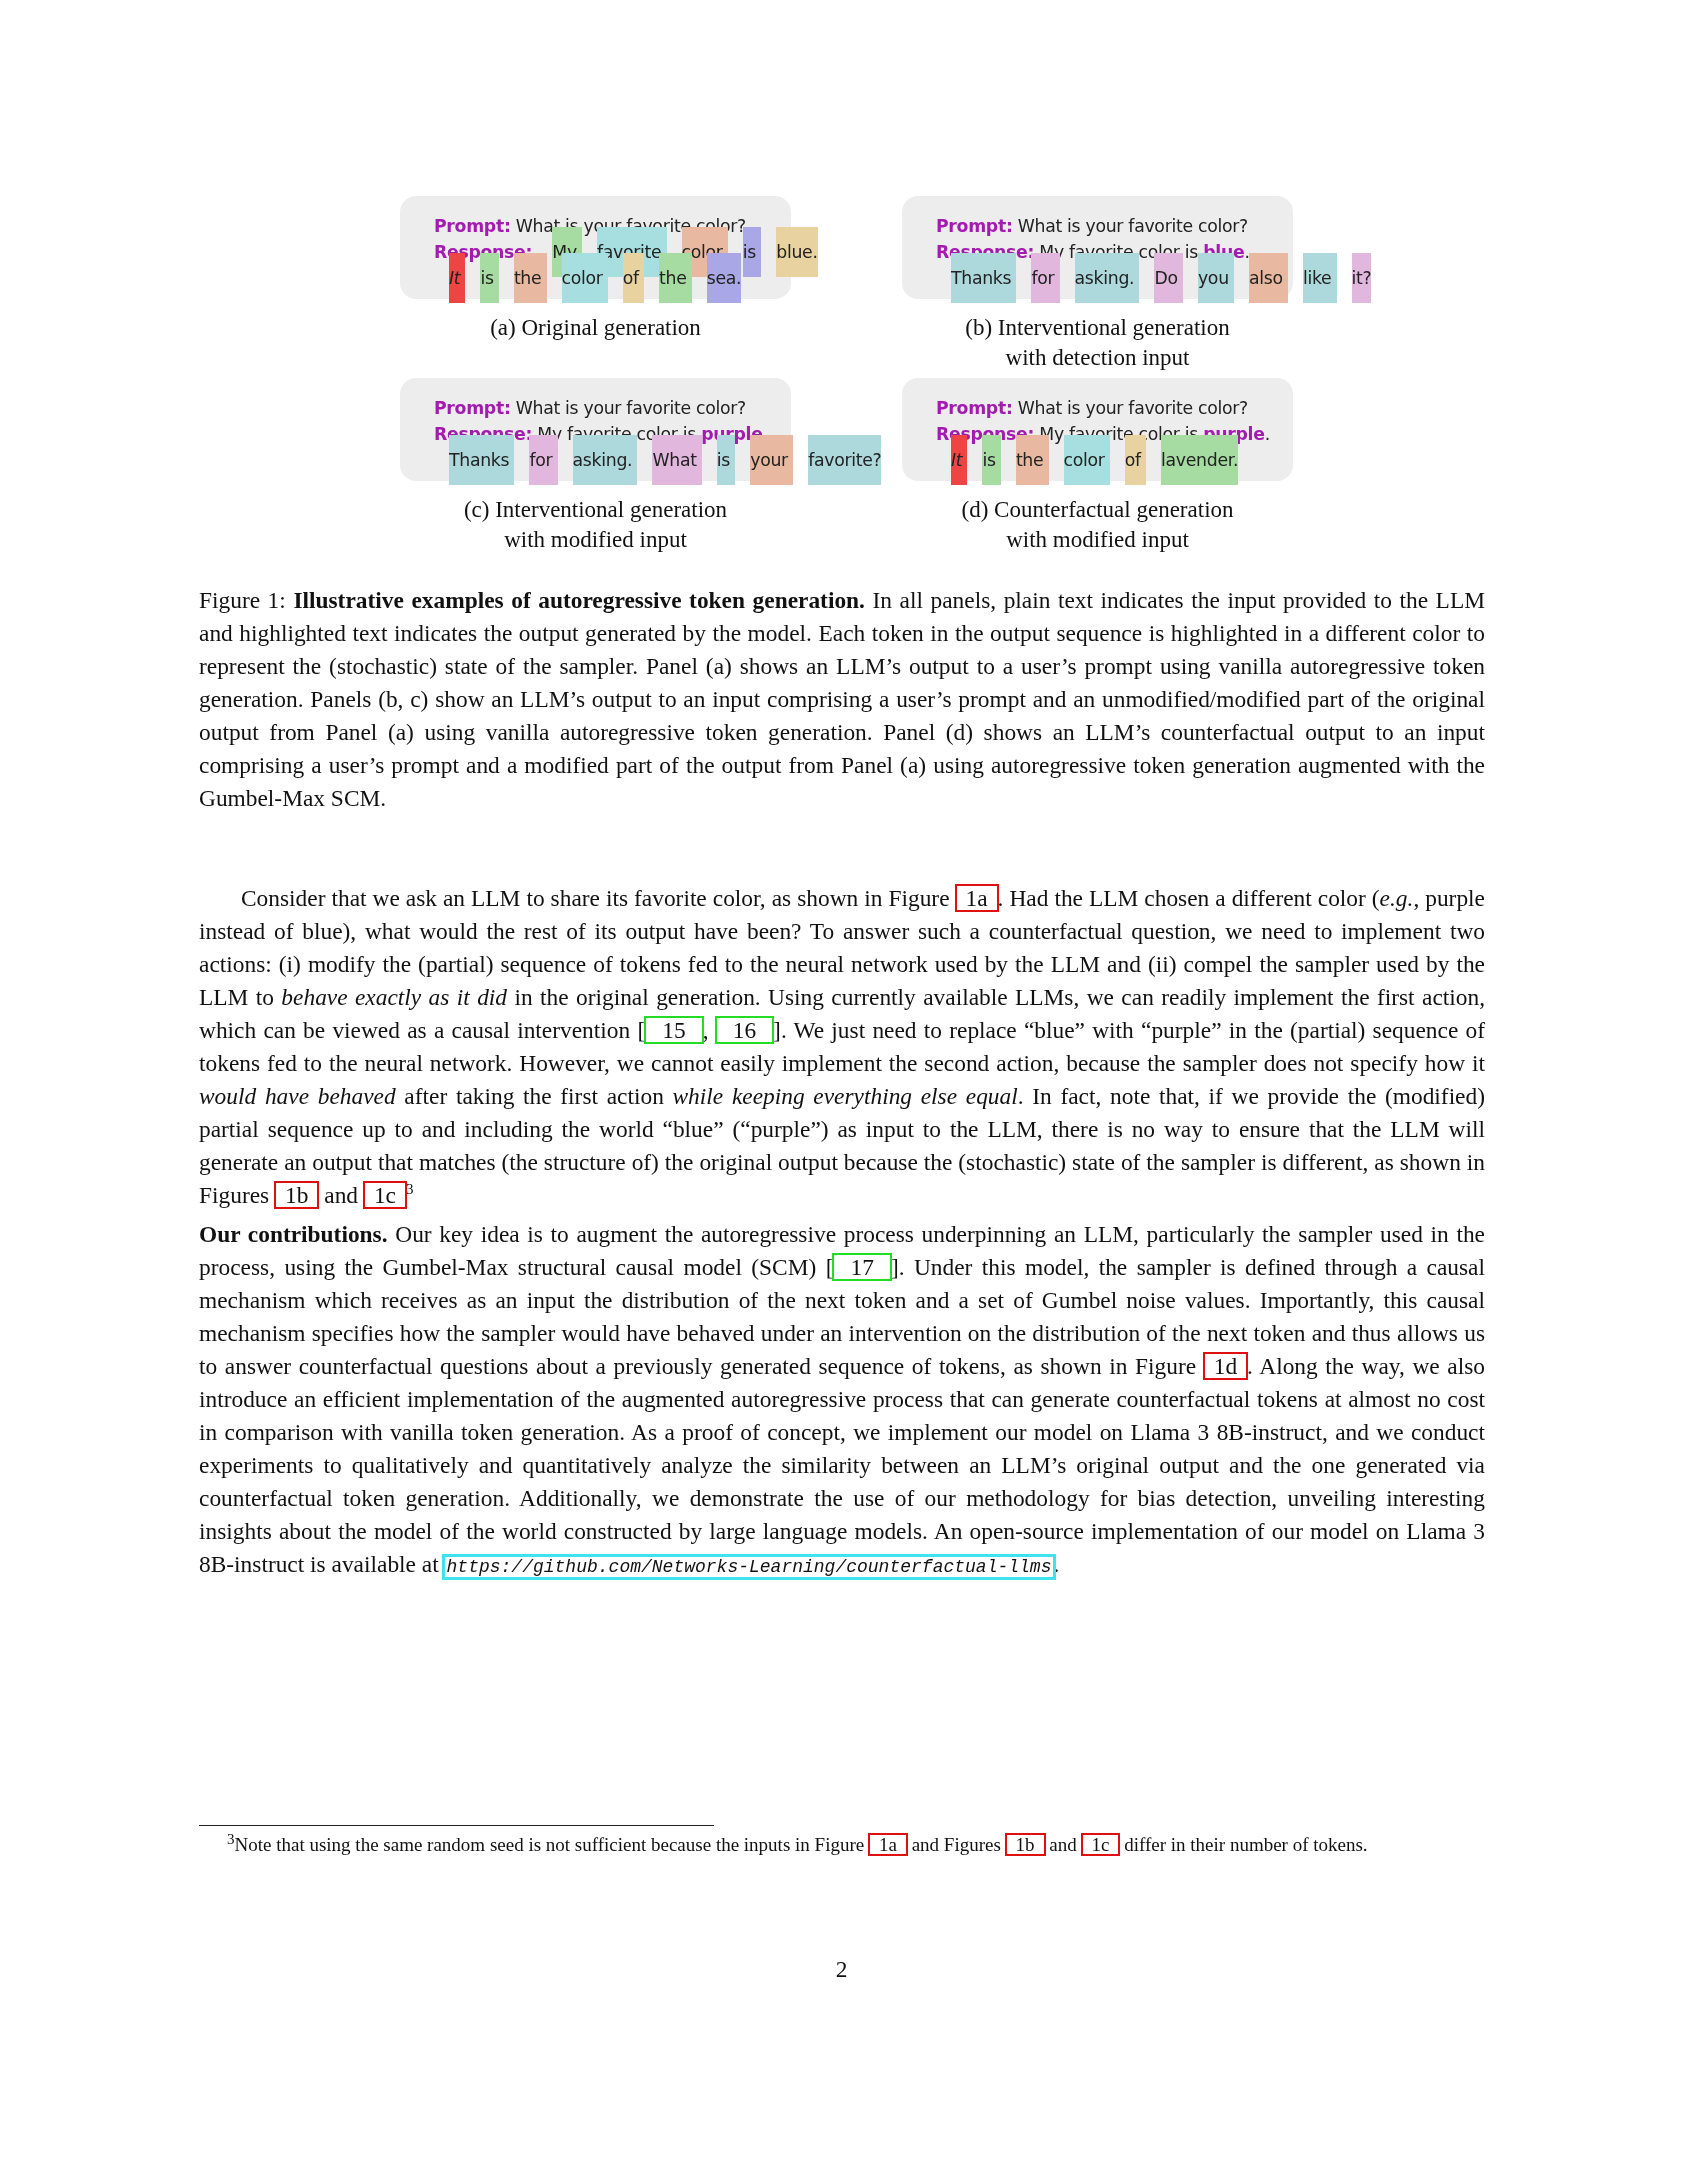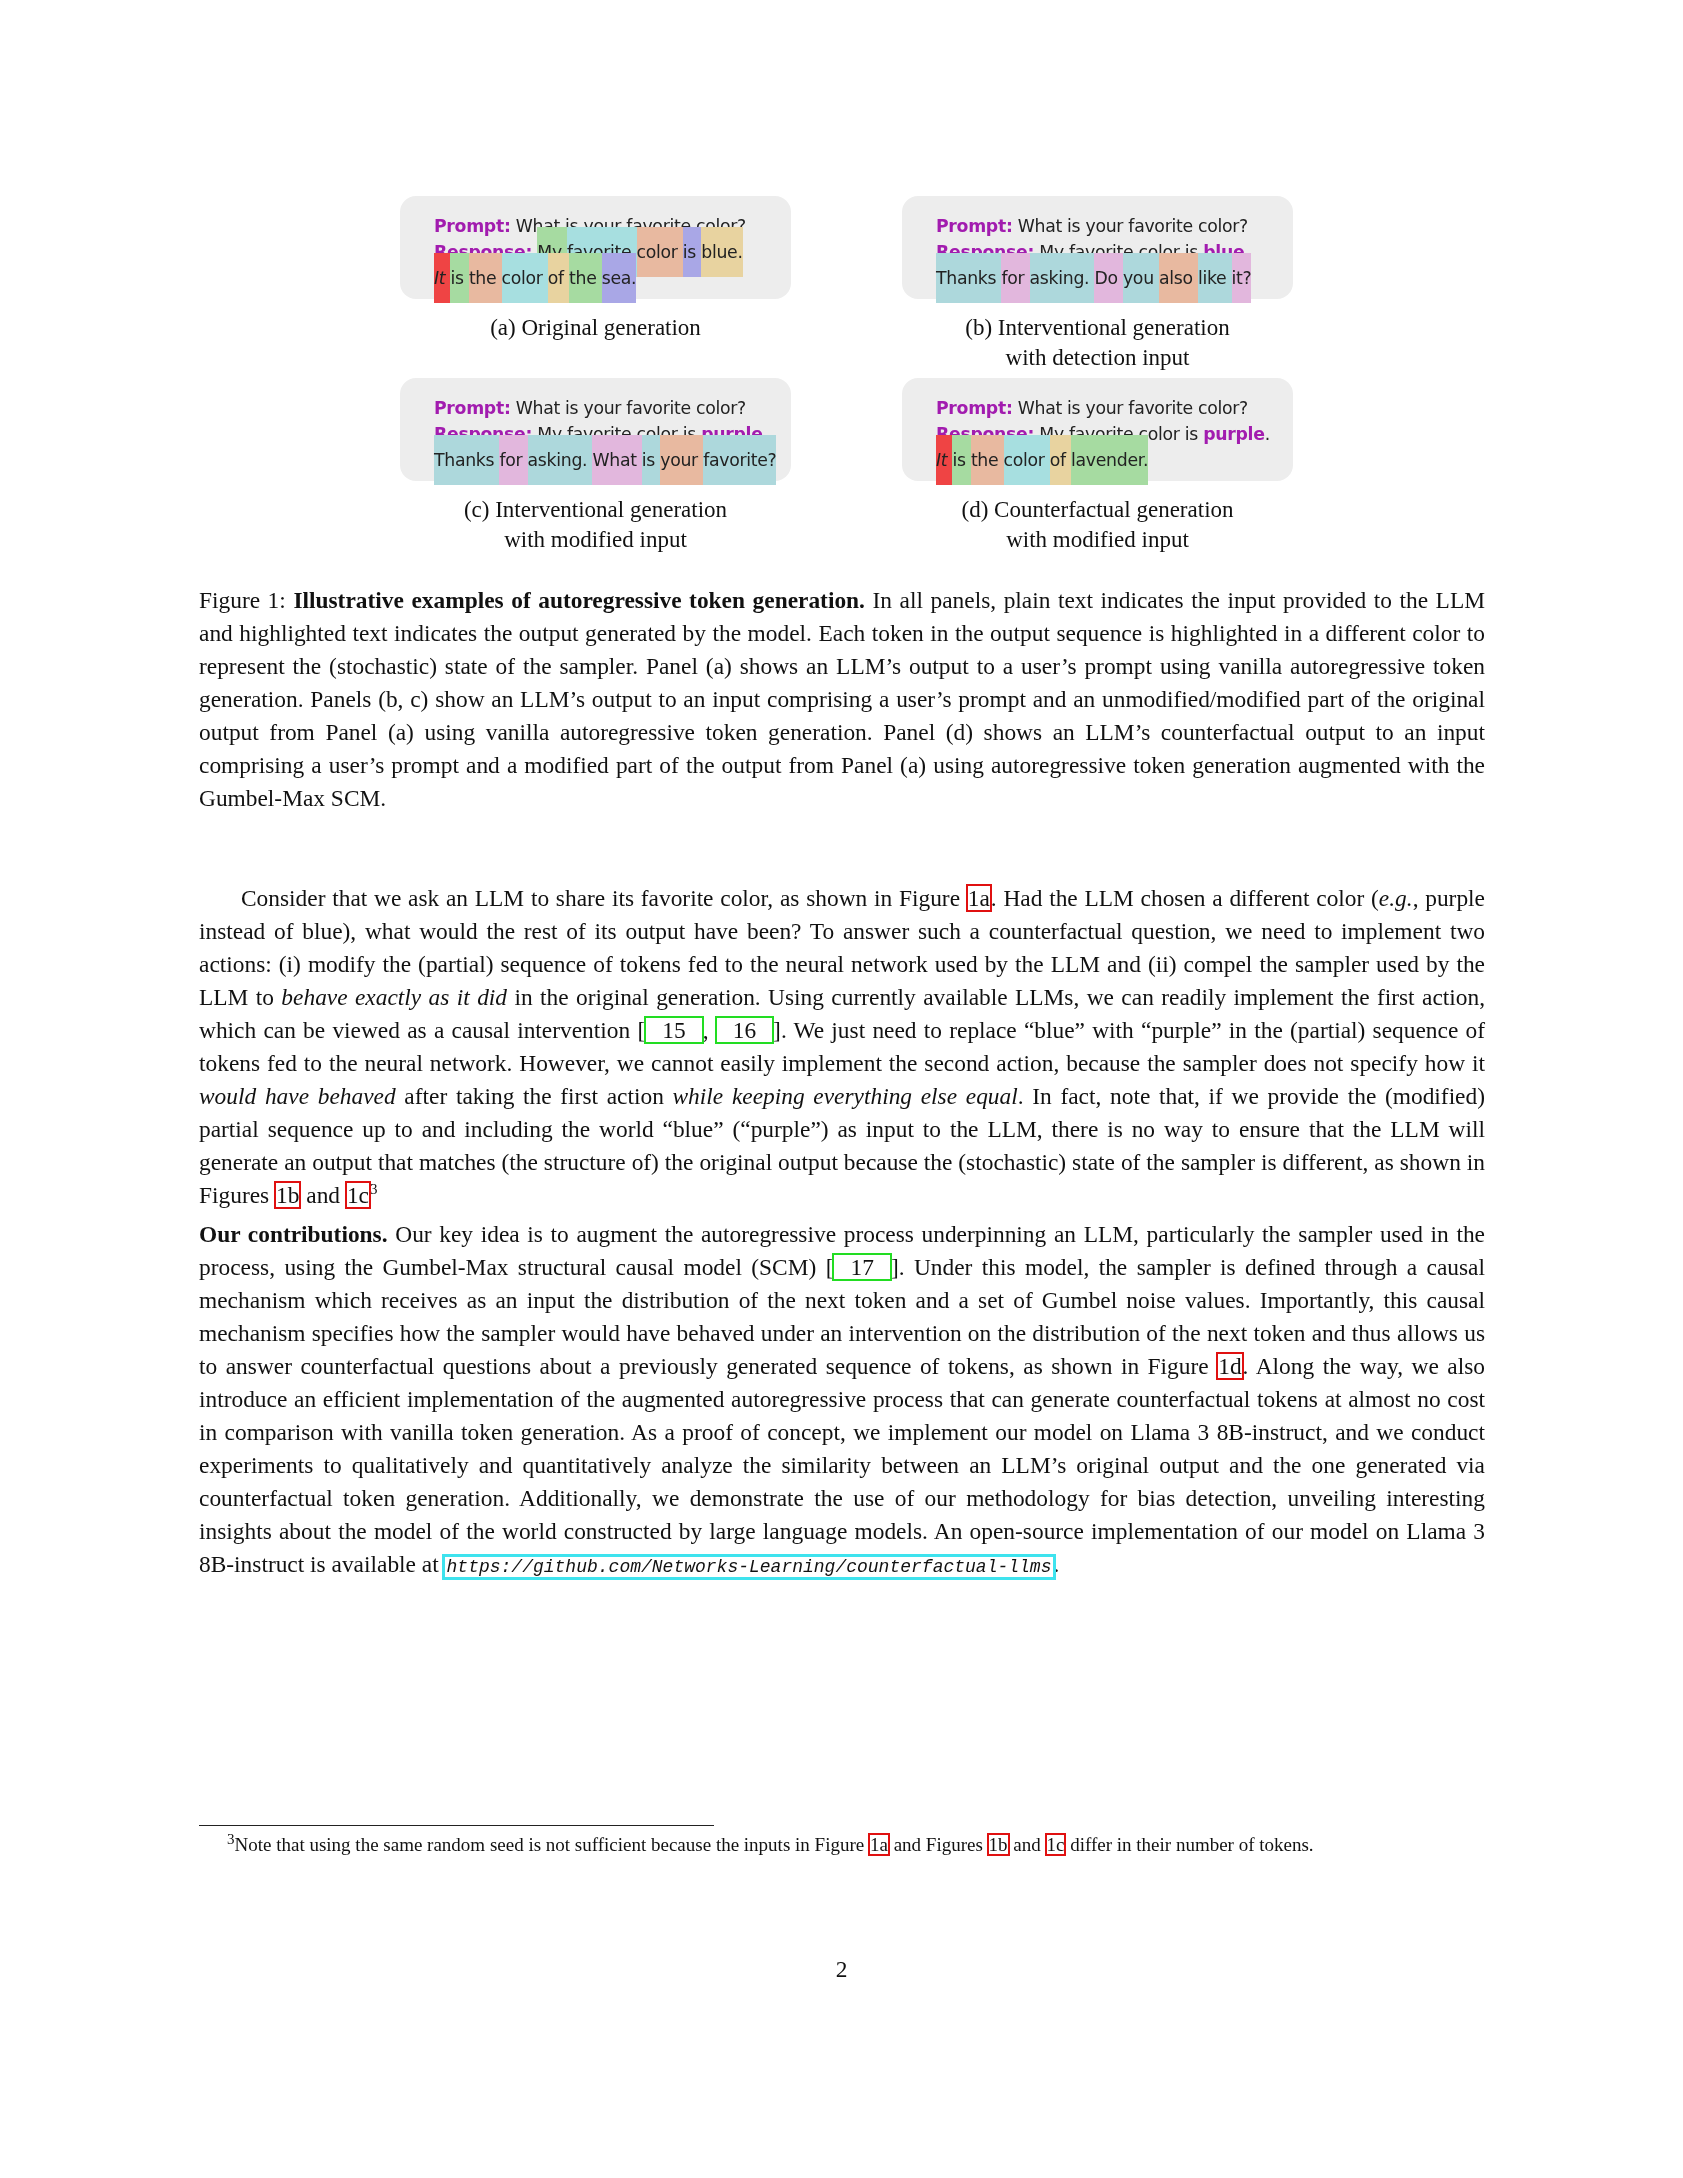--- a/index.html
+++ b/index.html
@@ -5,37 +5,37 @@
   html, body { margin: 0; padding: 0; background: #ffffff; }
   body { width: 1683px; height: 2178px; position: relative; overflow: hidden;
          font-family: "Liberation Serif", "DejaVu Serif", serif; color: #111; }
 
   .panel-box { position: absolute; width: 391px; height: 103px; background: #ededed;
                border-radius: 16px; box-sizing: border-box; padding: 17px 0 0 34px;
                font-family: "DejaVu Sans", "Liberation Sans", sans-serif; font-size: 17.3px;
                line-height: 26px; letter-spacing: -0.3px; color: #222; }
   .panel-box .line { white-space: nowrap; }
   .panel-box b { font-weight: bold; color: #a21caf; margin-top: 11px; }
-  .tok { padding: 15px 0; }
+  .tok { padding: 15px 0; margin-left: 15px; }
   .c-green  { background: #a6dba1; }
   .c-cyan   { background: #a7dfe0; }
   .c-peach  { background: #e8b9a0; }
   .c-violet { background: #a9a7e6; }
   .c-yellow { background: #e8d3a0; }
   .c-red    { background: #ef4444; font-style: italic; }
   .c-pink   { background: #e2b7dd; }
   .c-teal   { background: #add8dc; }
 
   .subcap { position: absolute; width: 391px; text-align: center; font-size: 23px; line-height: 30px; }
 
   .text-block { position: absolute; left: 199px; width: 1286px; font-size: 23.4px; line-height: 33px;
                 text-align: justify; }
   .text-block p { margin: 0; }
   .indent { text-indent: 42px; }
-  .ref-red { outline: 2px solid #e01010; outline-offset: -1px; padding: 0 1px; }
+  .ref-red { outline: 2px solid #e01010; outline-offset: -1px; padding: 0 10px; }
   .ref-green { outline: 2px solid #22dd22; outline-offset: -1px; padding: 0 17px; }
   .url { font-family: "Liberation Mono", "DejaVu Sans Mono", monospace; font-size: 18px;
          outline: 3px solid #3ee3ee; outline-offset: 0px; padding: 0 2px; font-style: italic; }
   sup { font-size: 15px; line-height: 0; }
 
   .fn-rule { position: absolute; left: 199px; top: 1825px; width: 515px; height: 1px; background: #222; }
   .footnote { position: absolute; left: 199px; width: 1286px; top: 1831px; font-size: 19px; line-height: 27px; text-align: justify; }
   .footnote .fn-indent { padding-left: 28px; }
   .page-number { position: absolute; top: 1956px; left: 0; width: 1683px; text-align: center; font-size: 23.4px; }
 </style>

